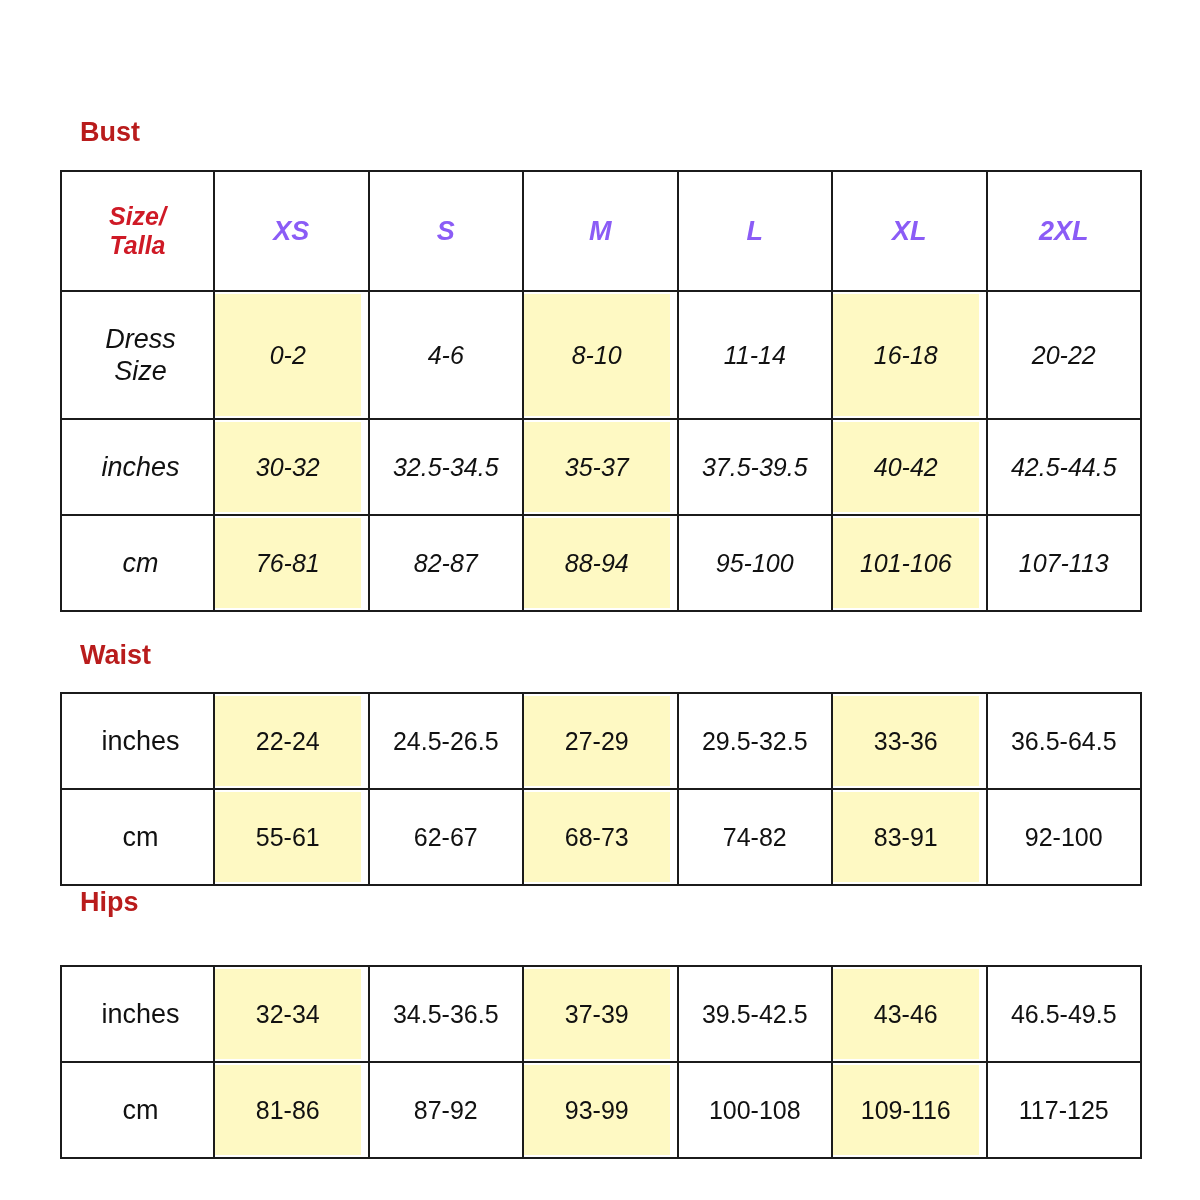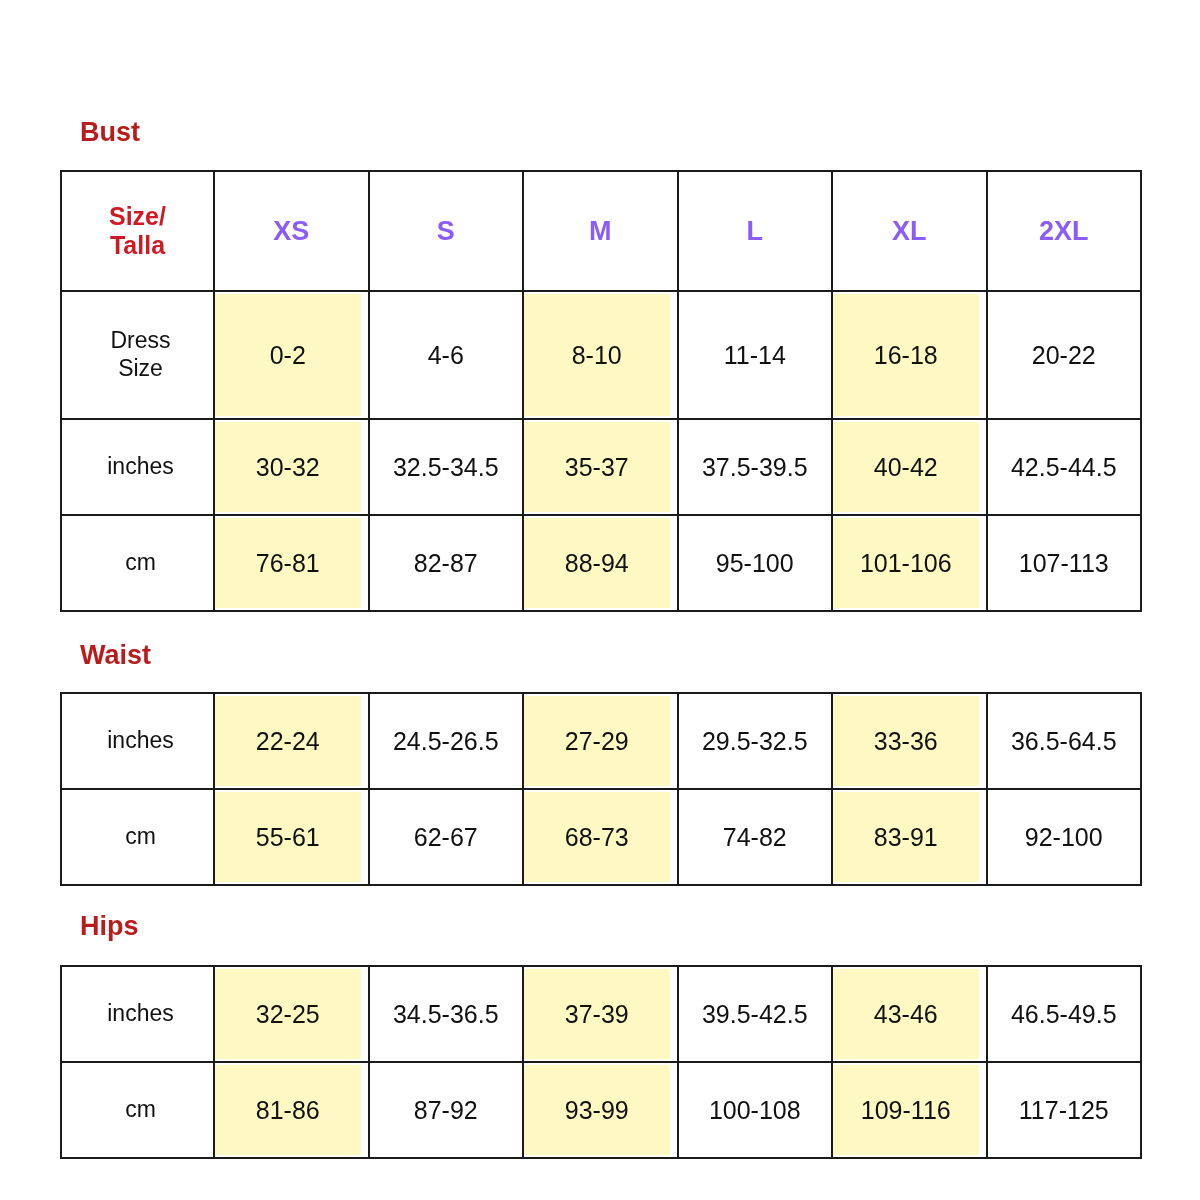--- a/index.html
+++ b/index.html
@@ -42,31 +42,31 @@
   
   .section-label {
     position: absolute;
     left: 80px;
     font-size: 27px;
     font-weight: bold;
     color: #b91c1c;
   }
   #label-bust  { top: 117px; }
   #label-waist { top: 640px; }
-  #label-hips  { top: 911px; }
+  #label-hips  { top: 887px; }
 
   
   .size-table {
     position: absolute;
     left: 60px;
     width: 1080px;
     border-collapse: collapse;
     table-layout: fixed;
   }
-  #table-bust  { top: 170px; }
+  #table-bust  { top: 170px; font-style: italic; }
   #table-waist { top: 692px; }
   #table-hips  { top: 965px; }
 
   .size-table td {
     border: 2px solid #1b1b1b;
     padding: 0;
     text-align: center;
     vertical-align: middle;
     font-size: 25px;
     color: #111111;
@@ -91,21 +91,21 @@
   }
   .hdr-corner {
     color: #cf1a26;
     font-weight: bold;
     font-size: 25px;
     line-height: 1.18;
   }
 
   
   .lbl {
-    font-size: 23px;
+    font-size: 27px;
     line-height: 1.2;
     margin-left: 6px;
   }
 
   
   .cellwrap {
     position: absolute;
     left: 0;
     top: 0;
     right: 0;
@@ -407,21 +407,21 @@
     </colgroup>
     <tbody>
       <tr class="r-tall">
         <td>
             <div class="cellwrap">
               <span class="lbl">inches</span>
             </div>
           </td>
         <td class="shaded">
             <div class="cellwrap">
-              <span class="val">32-25</span>
+              <span class="val">32-34</span>
             </div>
           </td>
         <td>
             <div class="cellwrap">
               <span class="val">34.5-36.5</span>
             </div>
           </td>
         <td class="shaded">
             <div class="cellwrap">
               <span class="val">37-39</span>

